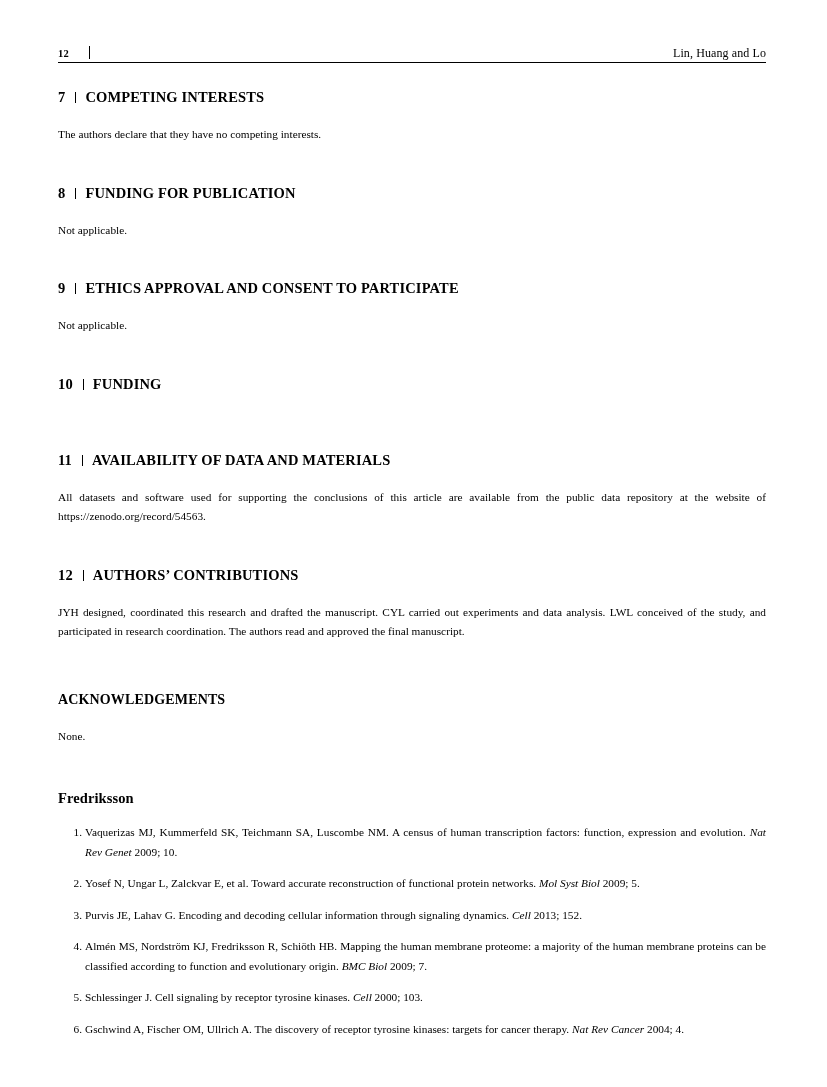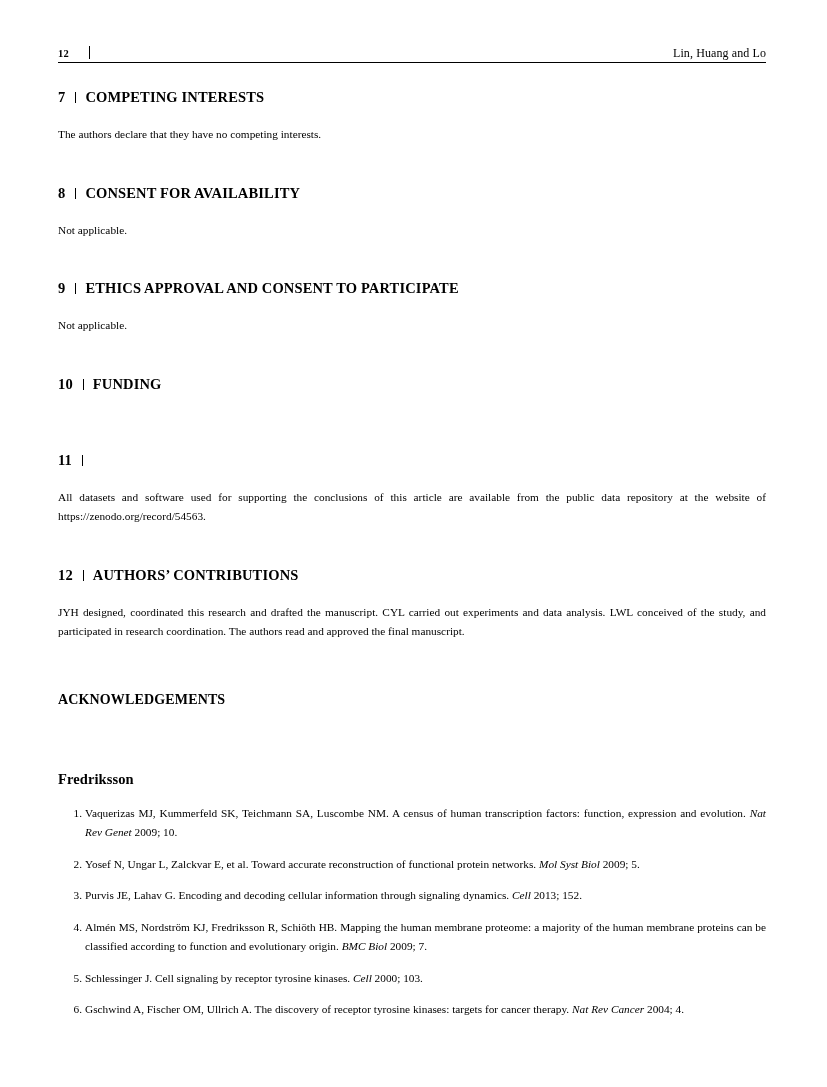--- a/index.html
+++ b/index.html
@@ -160,21 +160,21 @@
       <span class="sec-title">COMPETING INTERESTS</span>
     </div>
     <div class="gap-head"></div>
     <p class="para" style="margin:0">The authors declare that they have no competing interests.</p>
 
     <div class="gap-sec"></div>
 
     <div class="section-head">
       <span class="sec-num">8</span>
       <span class="sec-bar"></span>
-      <span class="sec-title">CONSENT FOR AVAILABILITY</span>
+      <span class="sec-title">FUNDING FOR PUBLICATION</span>
     </div>
     <div class="gap-head"></div>
     <p class="para" style="margin:0">Not applicable.</p>
 
     <div class="gap-sec"></div>
 
     <div class="section-head">
       <span class="sec-num">9</span>
       <span class="sec-bar"></span>
       <span class="sec-title">ETHICS APPROVAL AND CONSENT TO PARTICIPATE</span>
@@ -189,38 +189,40 @@
       <span class="sec-bar"></span>
       <span class="sec-title">FUNDING</span>
     </div>
     <div class="gap-head"></div>
 
     <div class="gap-sec"></div>
 
     <div class="section-head">
       <span class="sec-num">11</span>
       <span class="sec-bar"></span>
+      <span class="sec-title">AVAILABILITY OF DATA AND MATERIALS</span>
     </div>
     <div class="gap-head"></div>
     <p class="para" style="margin:0">All datasets and software used for supporting the conclusions of this article are available from the public data repository at the website of https://zenodo.org/record/54563.</p>
 
     <div class="gap-sec"></div>
 
     <div class="section-head">
       <span class="sec-num">12</span>
       <span class="sec-bar"></span>
       <span class="sec-title">AUTHORS’ CONTRIBUTIONS</span>
     </div>
     <div class="gap-head"></div>
     <p class="para" style="margin:0">JYH designed, coordinated this research and drafted the manuscript. CYL carried out experiments and data analysis. LWL conceived of the study, and participated in research coordination. The authors read and approved the final manuscript.</p>
 
     <div class="gap-ack"></div>
 
     <div class="plain-head">ACKNOWLEDGEMENTS</div>
     <div class="gap-head"></div>
+    <p class="para" style="margin:0">None.</p>
 
     <div class="gap-refs"></div>
 
     <div class="refs-head">Fredriksson</div>
     <div class="gap-reflist"></div>
 
     <ol class="reflist">
       <li>
         <span class="refnum">1.</span><span>Vaquerizas MJ, Kummerfeld SK, Teichmann SA, Luscombe NM. A census of human transcription factors: function, expression and evolution. </span><span class="jrnl">Nat Rev Genet</span><span> 2009; 10.</span>
       </li>

